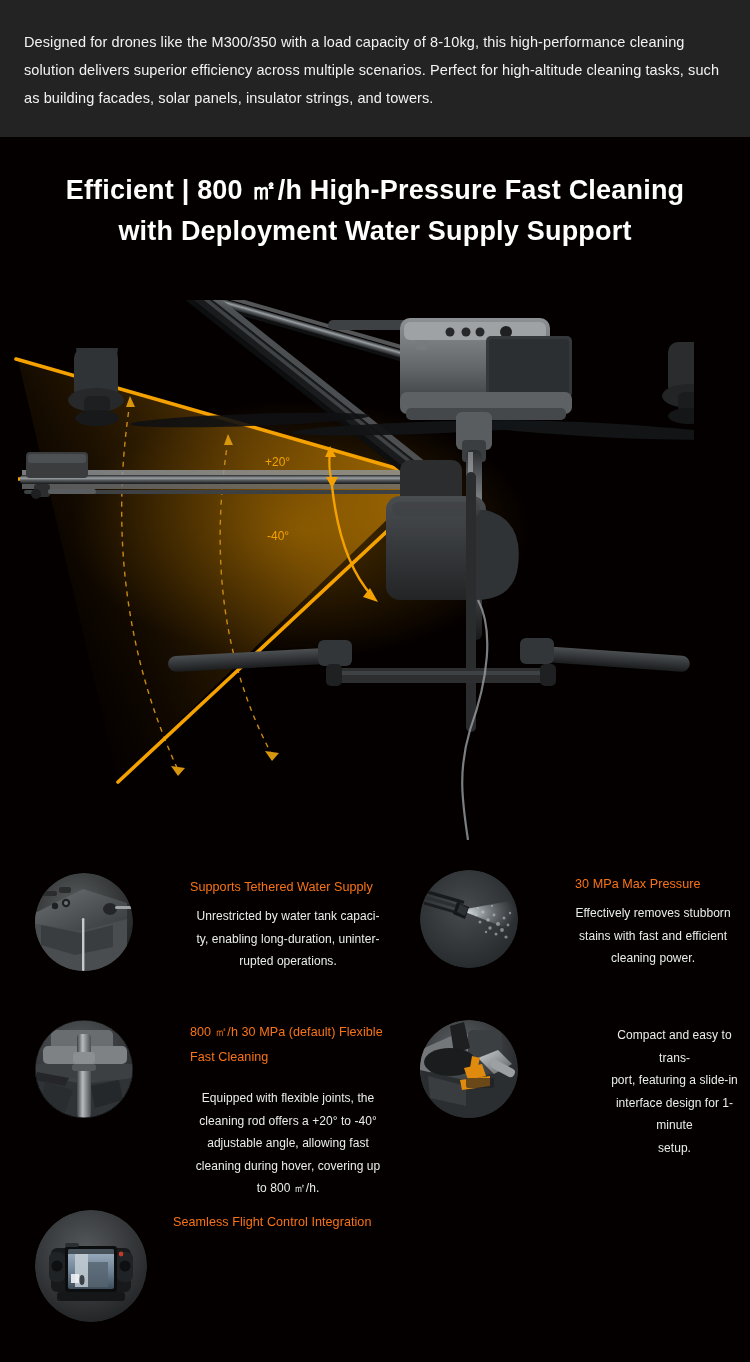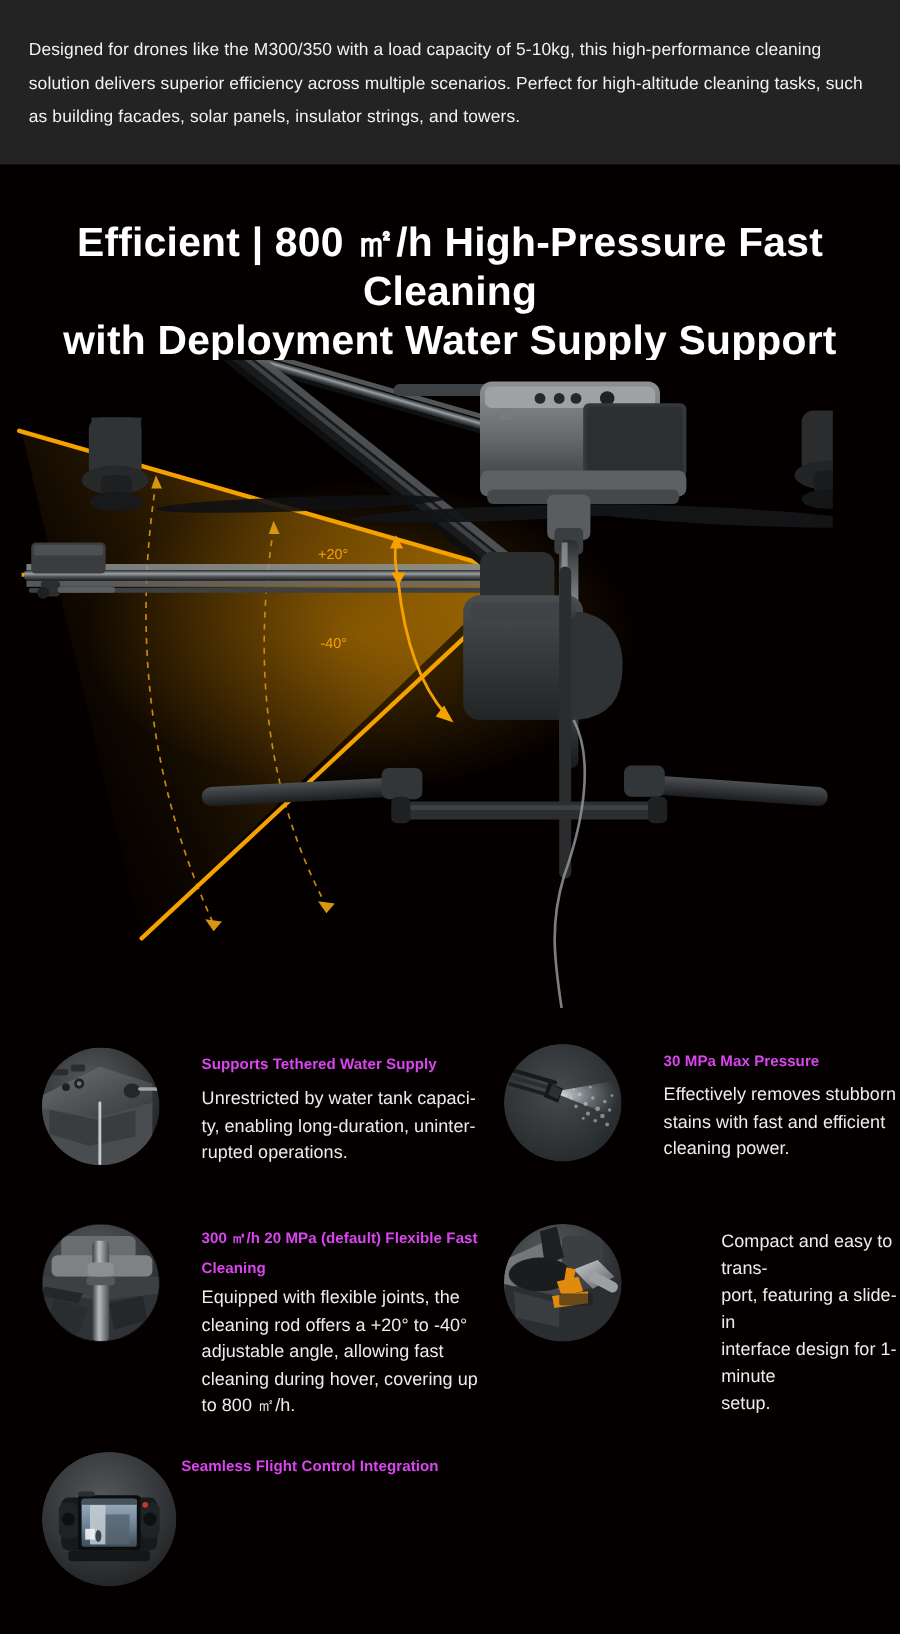--- a/index.html
+++ b/index.html
@@ -19,55 +19,55 @@
   .intro-text {
     position:absolute; left:24px; top:28px; width:702px;
     color:#f2f2f2; font-size:14.5px; line-height:28px;
     letter-spacing:.1px;
   }
 
   
   .headline {
     position:absolute; left:0; top:170px; width:750px;
     text-align:center; color:#ffffff;
-    font-size:34px; font-weight:bold; line-height:41px;
+    font-size:27px; font-weight:bold; line-height:41px;
     letter-spacing:.2px;
-    margin-top:12px;
   }
 
   
   .hero { position:absolute; left:0; top:300px; width:694px; height:540px; overflow:hidden; }
   .hero svg { position:absolute; left:0; top:0; }
 
   
   .features { position:absolute; left:0; top:860px; width:750px; }
   .card { position:absolute; }
   .thumb {
     position:absolute; left:0; top:0;
     width:98px; height:98px; border-radius:50%;
     overflow:hidden; background:#0b0b0b;
   }
   .thumb svg { display:block; }
   .ctext { position:absolute; }
   .ctitle {
-    color:#d946ef; font-size:12.6px; font-weight:bold;
-    line-height:25px; letter-spacing:.05px;
+    color:#f97316; font-size:12.6px; font-weight:normal;
+    line-height:25px; letter-spacing:.05px;margin-left:22px;
   }
   .cbody {
-    color:#ececec; font-size:15px; line-height:22.5px;
+    color:#ececec; font-size:12px; line-height:22.5px;
     letter-spacing:.05px;
+    text-align:center;
   }
 </style>
 </head>
 <body>
 
 <div class="page">
 
   <div class="intro-band">
-    <div class="intro-text">Designed for drones like the M300/350 with a load capacity of 5-10kg, this high-performance cleaning solution delivers superior efficiency across multiple scenarios. Perfect for high-altitude cleaning tasks, such as building facades, solar panels, insulator strings, and towers.</div>
+    <div class="intro-text">Designed for drones like the M300/350 with a load capacity of 8-10kg, this high-performance cleaning solution delivers superior efficiency across multiple scenarios. Perfect for high-altitude cleaning tasks, such as building facades, solar panels, insulator strings, and towers.</div>
   </div>
 
   <div class="headline">
     <div>Efficient | 800 ㎡/h High-Pressure Fast Cleaning</div>
     <div>with Deployment Water Supply Support</div>
   </div>
 
   <div class="hero">
     <svg width="750" height="540" viewBox="0 0 750 540">
       <defs>
@@ -349,22 +349,22 @@
           <rect x="42" y="14" width="14" height="84" rx="4" fill="url(#t3rod)"></rect>
           <rect x="38" y="32" width="22" height="12" rx="4" fill="#8b8f92"></rect>
           <rect x="37" y="44" width="24" height="7" rx="3" fill="#56595c"></rect>
           <path d="M2,52 L34,58 L30,66 L0,60 Z" fill="#24262a"></path>
           <path d="M10,62 L38,70 L30,92 L6,84 Z" fill="#2a2d30"></path>
           <path d="M56,66 L84,60 L88,80 L60,88 Z" fill="#25282b"></path>
           <circle cx="49" cy="49" r="49" fill="none" stroke="#0a0b0c" stroke-width="1"></circle>
         </svg>
       </div>
       <div class="ctext" style="left:133px; top:0px; width:240px;">
-        <div class="ctitle">300 ㎡/h 20 MPa (default) Flexible Fast Cleaning</div>
-        <div class="cbody" style="margin-top:1px; white-space:pre-line;">Equipped with flexible joints, the
+        <div class="ctitle">800 ㎡/h 30 MPa (default) Flexible Fast Cleaning</div>
+        <div class="cbody" style="margin-top:17px; white-space:pre-line;">Equipped with flexible joints, the
 cleaning rod offers a +20° to -40°
 adjustable angle, allowing fast
 cleaning during hover, covering up
 to 800 ㎡/h.</div>
       </div>
     </div>
 
     <div class="card" style="left:420px; top:160px; width:320px;">
       <div class="thumb">
         <svg width="98" height="98" viewBox="0 0 98 98">

